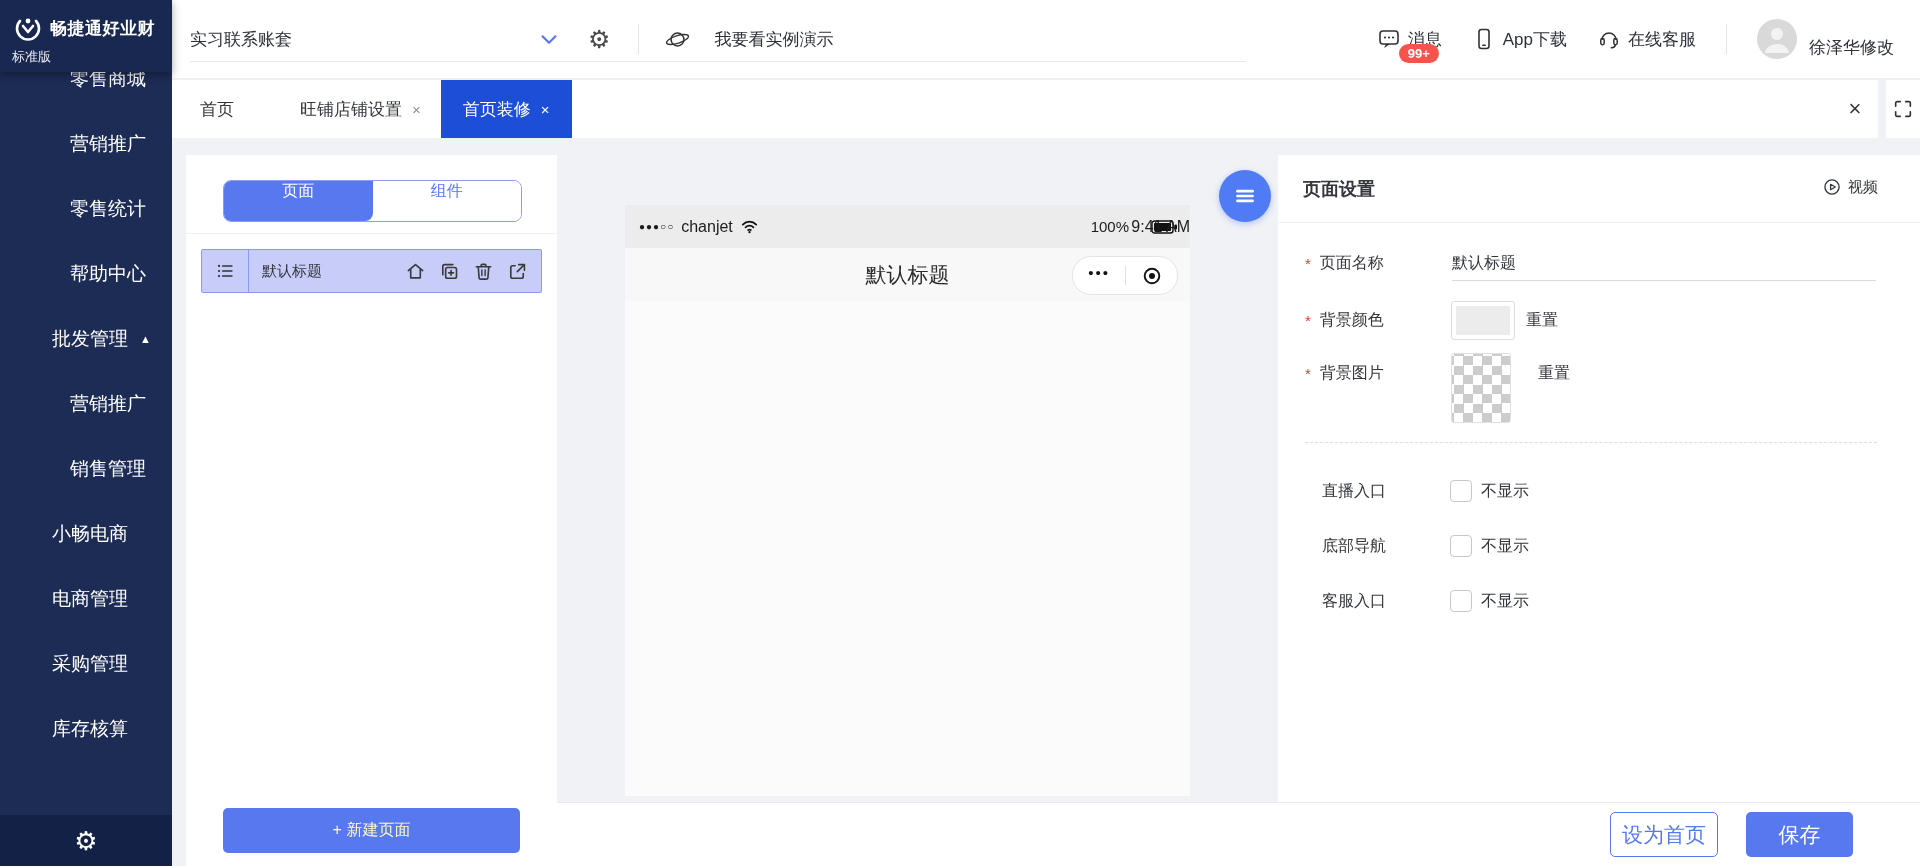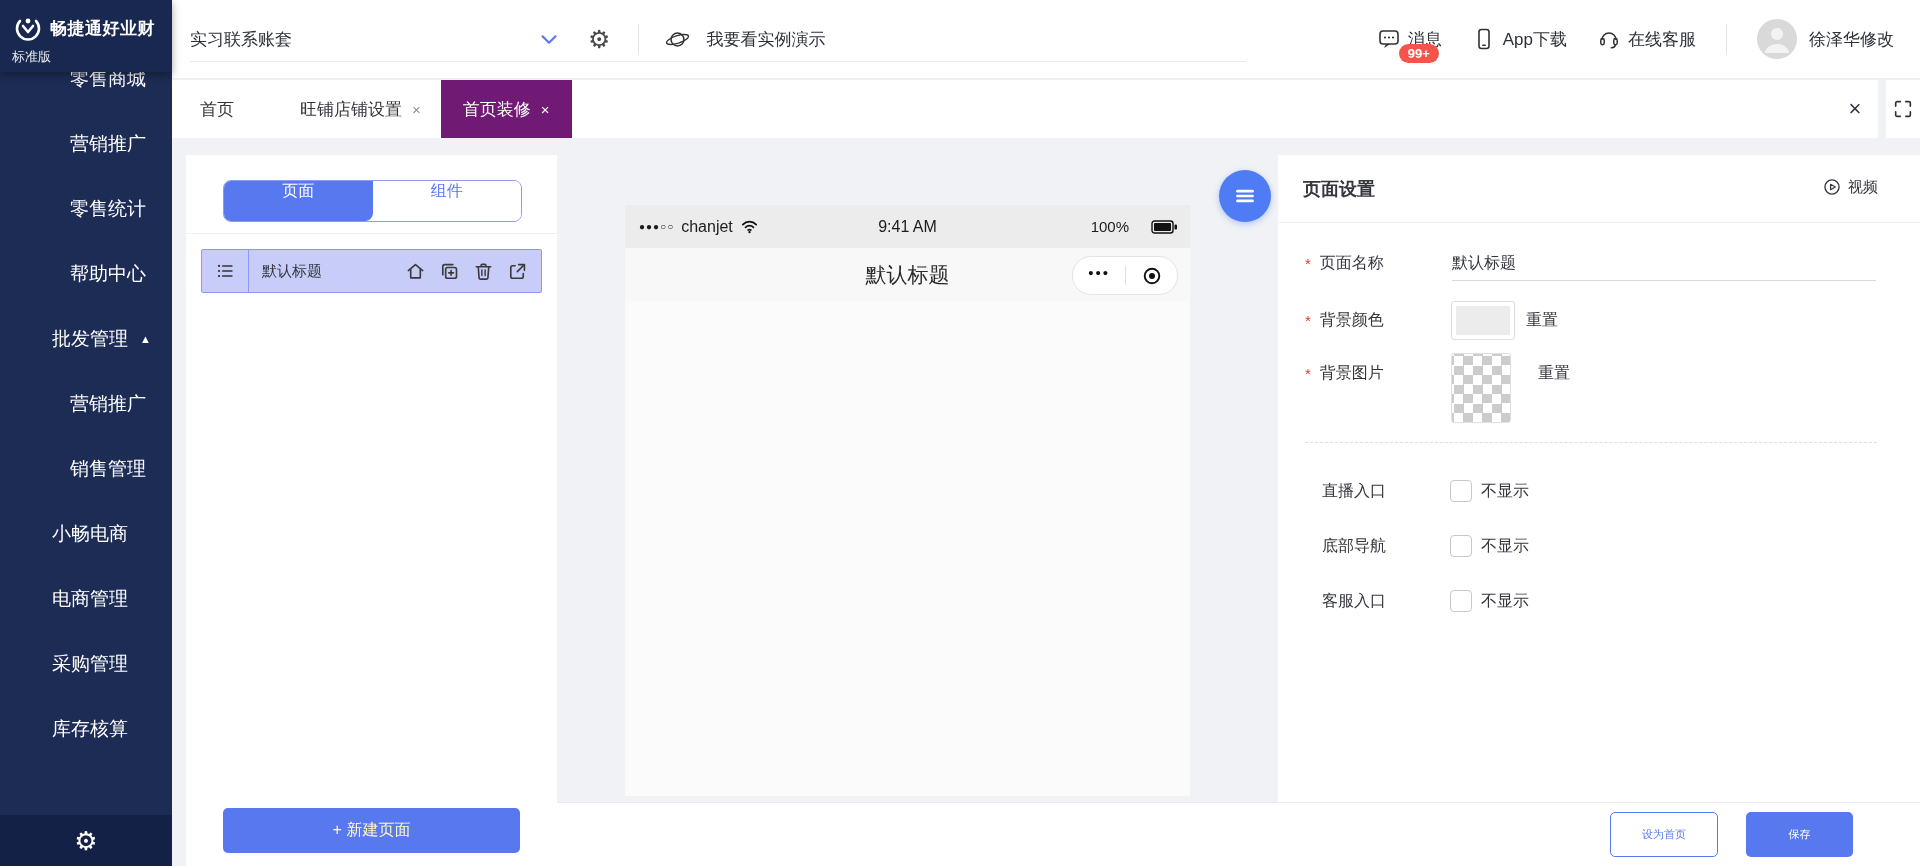--- a/index.html
+++ b/index.html
@@ -20,35 +20,35 @@
   .side-gear{position:absolute;left:0;bottom:0;width:172px;height:51px;background:#142147;display:flex;align-items:center;justify-content:center;z-index:6;cursor:pointer;}
   .side-gear span{color:#fff;font-size:26px;line-height:1;}
 
   
   .topbar{left:172px;top:0;width:1748px;height:78px;background:#fff;border-bottom:1px solid #edeff2;display:flex;align-items:center;z-index:20;}
   .acct{display:flex;align-items:center;justify-content:space-between;width:372px;margin-left:18px;cursor:pointer;}
   .acct-name{font-size:17px;color:#2d3138;}
   .tb-underline{position:absolute;left:18px;top:61px;width:1056px;height:1px;background:#e9e9e9;}
   .tb-gear{margin-left:26px;font-size:25px;color:#4a4a4a;cursor:pointer;line-height:1;}
   .tb-div{width:1px;height:30px;background:#e3e3e3;margin:0 26px 0 28px;}
-  .demo{display:flex;align-items:center;gap:16px;font-size:17px;color:#2d3138;cursor:pointer;}
+  .demo{display:flex;align-items:center;gap:24px;font-size:17px;color:#2d3138;cursor:pointer;}
   .tb-right{margin-left:auto;display:flex;align-items:center;gap:30px;padding-right:26px;}
   .tb-item{display:flex;align-items:center;gap:7px;font-size:17px;color:#2d3138;cursor:pointer;position:relative;}
   .badge{position:absolute;top:-16px;left:22px;background:#f5544c;color:#fff;font-size:13px;font-weight:bold;padding:2px 9px;border-radius:10px;line-height:15px;margin-top:33px;}
   .tb-vdiv{width:1px;height:30px;background:#e3e3e3;}
-  .user{display:flex;align-items:center;gap:12px;cursor:pointer;}
+  .user{display:flex;align-items:flex-end;gap:12px;cursor:pointer;}
   .user-name{font-size:17px;color:#2d3138;}
 
   
   .tabrow{left:172px;top:80px;width:1660px;height:58px;background:#fff;display:flex;align-items:stretch;z-index:10;}
   .tab{display:flex;align-items:center;gap:10px;font-size:17px;color:#33373d;cursor:pointer;padding:0 10px;}
   .tab .x{color:#8a8f98;font-size:15px;}
   .tab1{margin-left:18px;}
   .tab2{margin-left:46px;}
-  .tab-active{margin-left:10px;background:#701a75;color:#fff;padding:0 22px;text-align:center;}
+  .tab-active{margin-left:10px;background:#1d4ed8;color:#fff;padding:0 22px;text-align:center;}
   .tab-active .x{color:#fff;}
   .close-box{left:1832px;top:80px;width:46px;height:58px;background:#fff;display:flex;align-items:center;justify-content:center;font-size:22px;color:#33373d;cursor:pointer;z-index:10;}
   .fs-box{left:1886px;top:80px;width:34px;height:58px;background:#fff;display:flex;align-items:center;justify-content:center;cursor:pointer;z-index:10;}
 
   
   .pages-panel{left:186px;top:155px;width:371px;height:711px;background:#fff;z-index:5;}
   .seg{position:absolute;left:37px;top:25px;width:297px;height:40px;display:flex;border:1px solid #8c9cf3;border-radius:8px;overflow:hidden;}
   .seg-half{flex:1;display:flex;justify-content:center;font-size:16px;cursor:pointer;background:#fff;color:#5878f0;}
   .seg-half.on{background:#5878f0;color:#fff;border-radius:0 0 8px 0;}
   .panel-div{position:absolute;left:0;top:78px;width:371px;height:1px;background:#eef0f4;}
@@ -57,21 +57,21 @@
   .row-title{font-size:15px;color:#34363c;margin-left:13px;flex:1;}
   .row-icons{display:flex;align-items:center;gap:11px;margin-right:12px;}
   .row-icons svg{cursor:pointer;}
   .new-page{position:absolute;left:37px;top:653px;width:297px;height:45px;background:#5878f0;border:none;border-radius:5px;color:#fef9c3;font-size:16px;cursor:pointer;font-family:inherit;}
 
   
   .phone{left:625px;top:205px;width:565px;height:591px;z-index:4;}
   .p-status{position:absolute;left:0;top:0;width:565px;height:43px;background:#ececec;display:flex;align-items:center;font-size:15px;color:#1c1c1c;}
   .p-left{display:flex;align-items:center;gap:7px;margin-left:14px;letter-spacing:1px;}
   .p-carrier{letter-spacing:0;font-size:16px;}
-  .p-time{position:absolute;left:0;right:0;text-align:center;font-size:16px;}
+  .p-time{position:absolute;left:0;right:0;text-align:right;font-size:16px;}
   .p-right{margin-left:auto;display:flex;align-items:center;gap:22px;margin-right:12px;font-size:15px;}
   .p-nav{position:absolute;left:0;top:43px;width:565px;height:53px;background:#f8f8f8;}
   .p-title{position:absolute;left:0;right:0;top:0;height:53px;line-height:53px;text-align:center;font-size:21px;color:#2b2b2b;}
   .capsule{position:absolute;right:12px;top:8px;width:104px;height:37px;background:#fff;border:1px solid #e4e4e4;border-radius:19px;display:flex;align-items:center;justify-content:space-evenly;}
   .cap-dots{font-size:15px;color:#111;letter-spacing:2px;line-height:1;padding-bottom:6px;}
   .cap-div{width:1px;height:19px;background:#e0e0e0;}
   .p-body{position:absolute;left:0;top:96px;width:565px;height:495px;background:#fbfbfb;}
 
   
   .fab{left:1219px;top:170px;width:52px;height:52px;border-radius:50%;background:#4f7bf5;display:flex;align-items:center;justify-content:center;cursor:pointer;z-index:15;box-shadow:0 2px 6px rgba(79,123,245,.4);}
@@ -92,21 +92,21 @@
     background-image:conic-gradient(#cccccc 0 25%,#ffffff 0 50%,#cccccc 0 75%,#ffffff 0);background-size:19px 19px;background-position:2px 2px;}
   .reset{font-size:16px;color:#33363c;cursor:pointer;position:absolute;}
   .dashed{position:absolute;left:27px;top:287px;width:572px;border-top:1px dashed #dedede;}
   .cbrow{position:absolute;left:44px;display:flex;align-items:center;gap:0;}
   .cbrow .sp-label{width:128px;}
   .cb{width:20px;height:20px;border:1px solid #c8c8c8;border-radius:4px;background:#fff;cursor:pointer;}
   .cb-label{font-size:16px;color:#33363c;margin-left:9px;}
 
   
   .actionbar{left:557px;top:802px;width:1363px;height:64px;background:#fff;border-top:1px solid #e8eaed;display:flex;align-items:center;justify-content:flex-end;gap:28px;padding-right:67px;box-sizing:border-box;z-index:8;}
-  .btn{height:45px;border-radius:5px;font-size:11px;cursor:pointer;font-family:inherit;}
+  .btn{height:45px;border-radius:5px;font-size:21px;cursor:pointer;font-family:inherit;}
   .btn-outline{width:108px;background:#fff;border:1px solid #5878f0;color:#5878f0;}
   .btn-primary{width:107px;background:#5878f0;border:none;color:#fff;}
 
   svg{display:block;}
 </style>
 </head>
 <body>
 
 <div class="screen">
 

